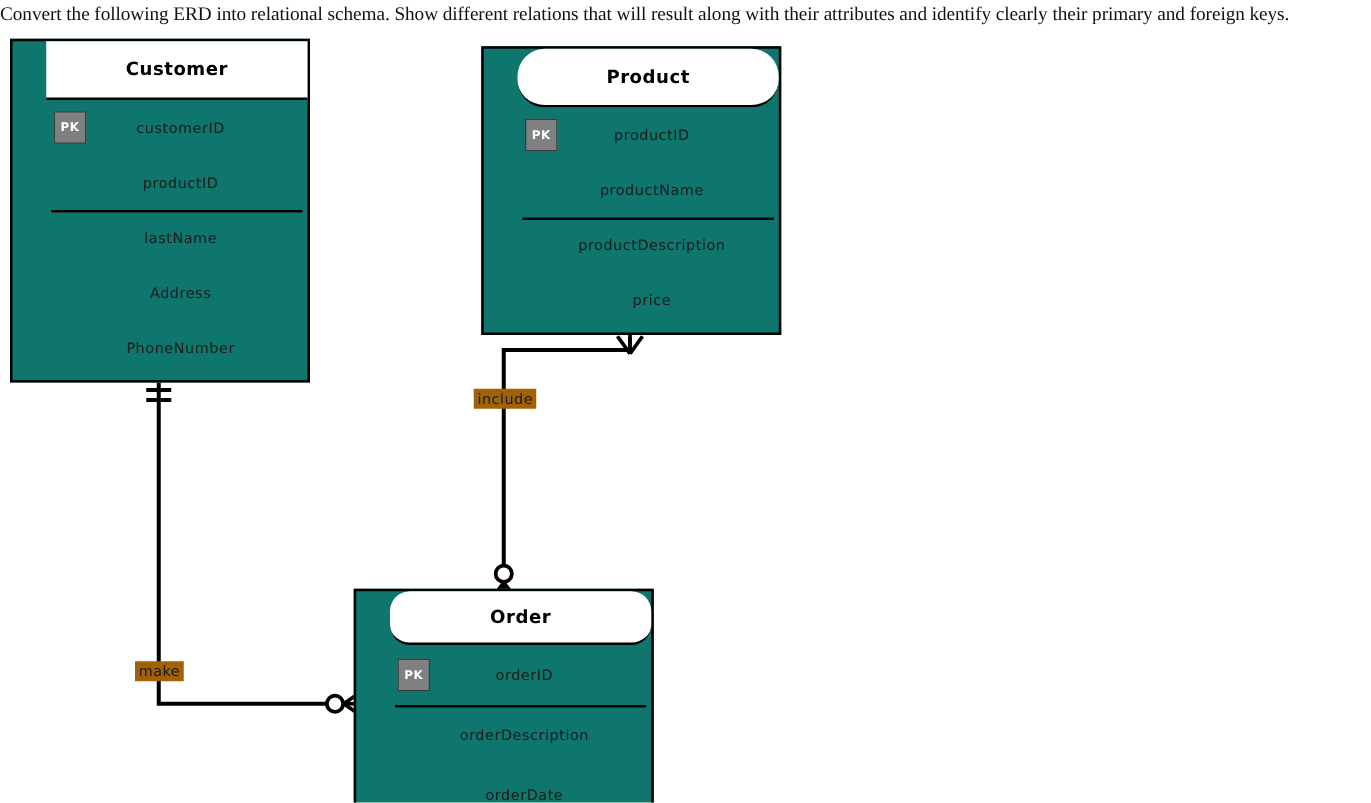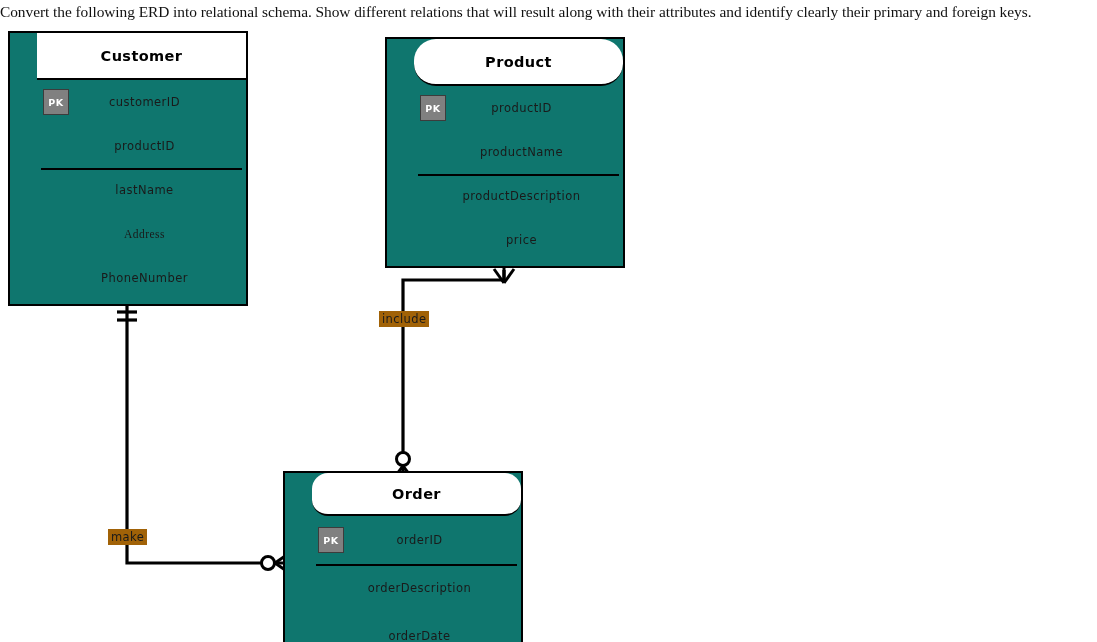--- a/index.html
+++ b/index.html
@@ -173,21 +173,21 @@
         <span class="pk-badge">PK</span>
         <span class="attr-label">customerID</span>
       </div>
       <div class="pk-divider" style="left:4px; right:4px; top:88px;"></div>
       <div class="attr-row" style="height:44px;">
         <span class="attr-label">productID</span>
       </div>
       <div class="attr-row" style="height:44px;">
         <span class="attr-label">lastName</span>
       </div>
-      <div class="attr-row" style="height:44px;font-family:Liberation Serif, serif;">
+      <div class="attr-row" style="height:44px;">
         <span class="attr-label">Address</span>
       </div>
       <div class="attr-row" style="height:44px;">
         <span class="attr-label">PhoneNumber</span>
       </div>
     </div>
   </div>
 
   <div class="entity" style="left:385px; top:37px; width:240px; height:231px;">
     <div class="entity-header" style="height:47px;border-radius:22px;">Product</div>

